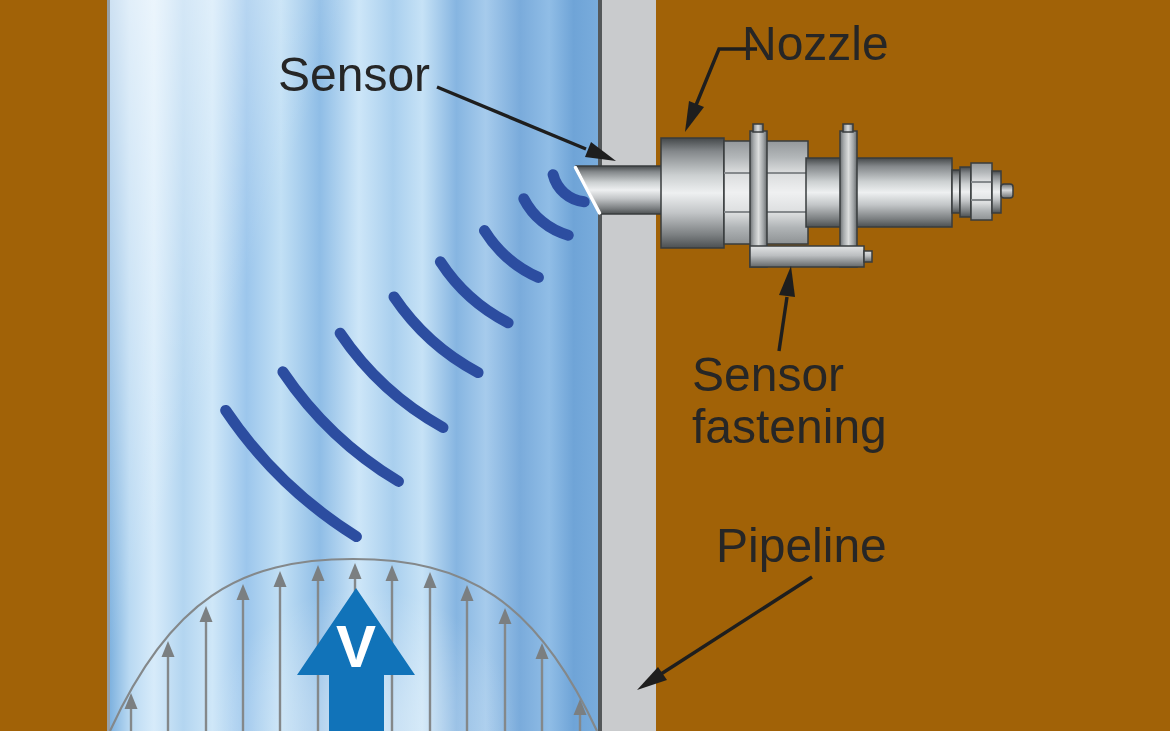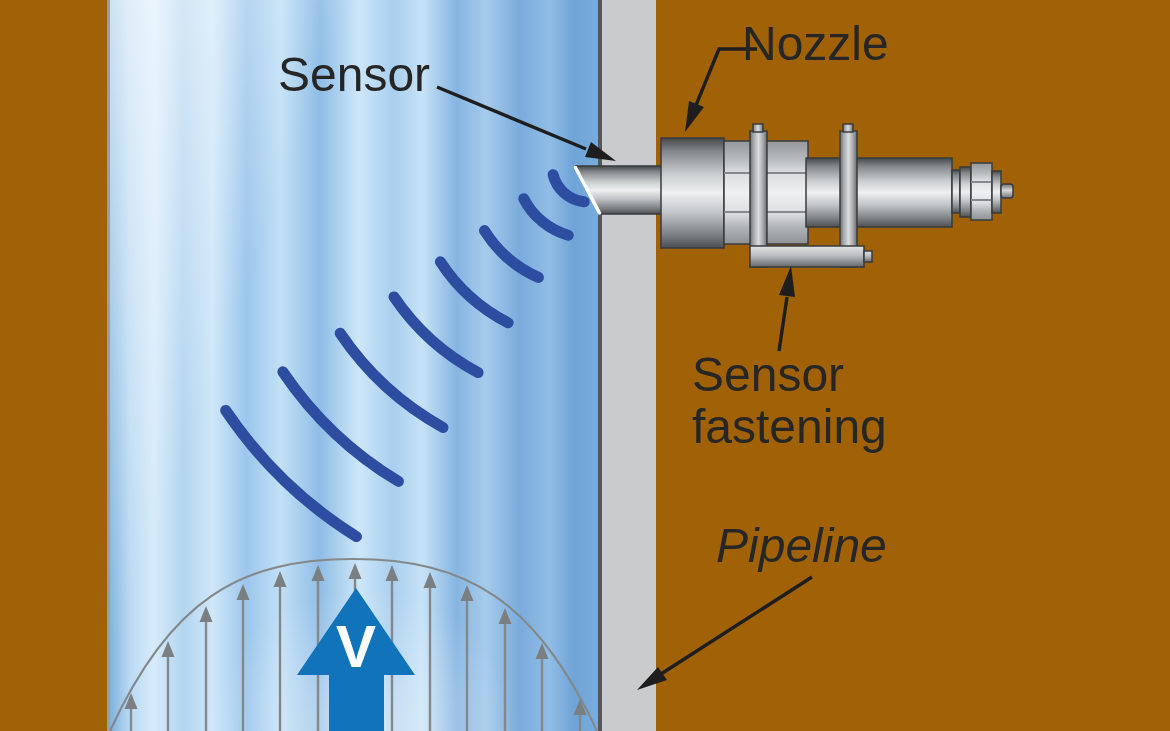--- a/index.html
+++ b/index.html
@@ -39,21 +39,21 @@
   .bevel-hl{stroke:#ffffff;stroke-width:3.5;stroke-linecap:round;}
   .leader{stroke:var(--c-leader,#1e1e1e);stroke-width:3.4;fill:none;}
   .leader-head{fill:var(--c-leader,#1e1e1e);}
   .lbl{
     position:absolute;z-index:5;
     font-size:48px;line-height:1.08;color:var(--c-label-text,#262626);
   }
   .lbl-sensor{left:278px;top:49px;}
   .lbl-nozzle{left:742px;top:18px;}
   .lbl-fastening{left:692px;top:349px;width:240px;}
-  .lbl-pipeline{left:716px;top:520px;font-style:italic;}
+  .lbl-pipeline{left:716px;top:520px;}
   .lbl-v{
     left:306px;top:601px;width:100px;height:92px;line-height:92px;
     text-align:center;font-size:60px;font-weight:bold;color:#ffffff;
   }
 </style>
 </head>
 <body>
 
 <div class="stage">
 

